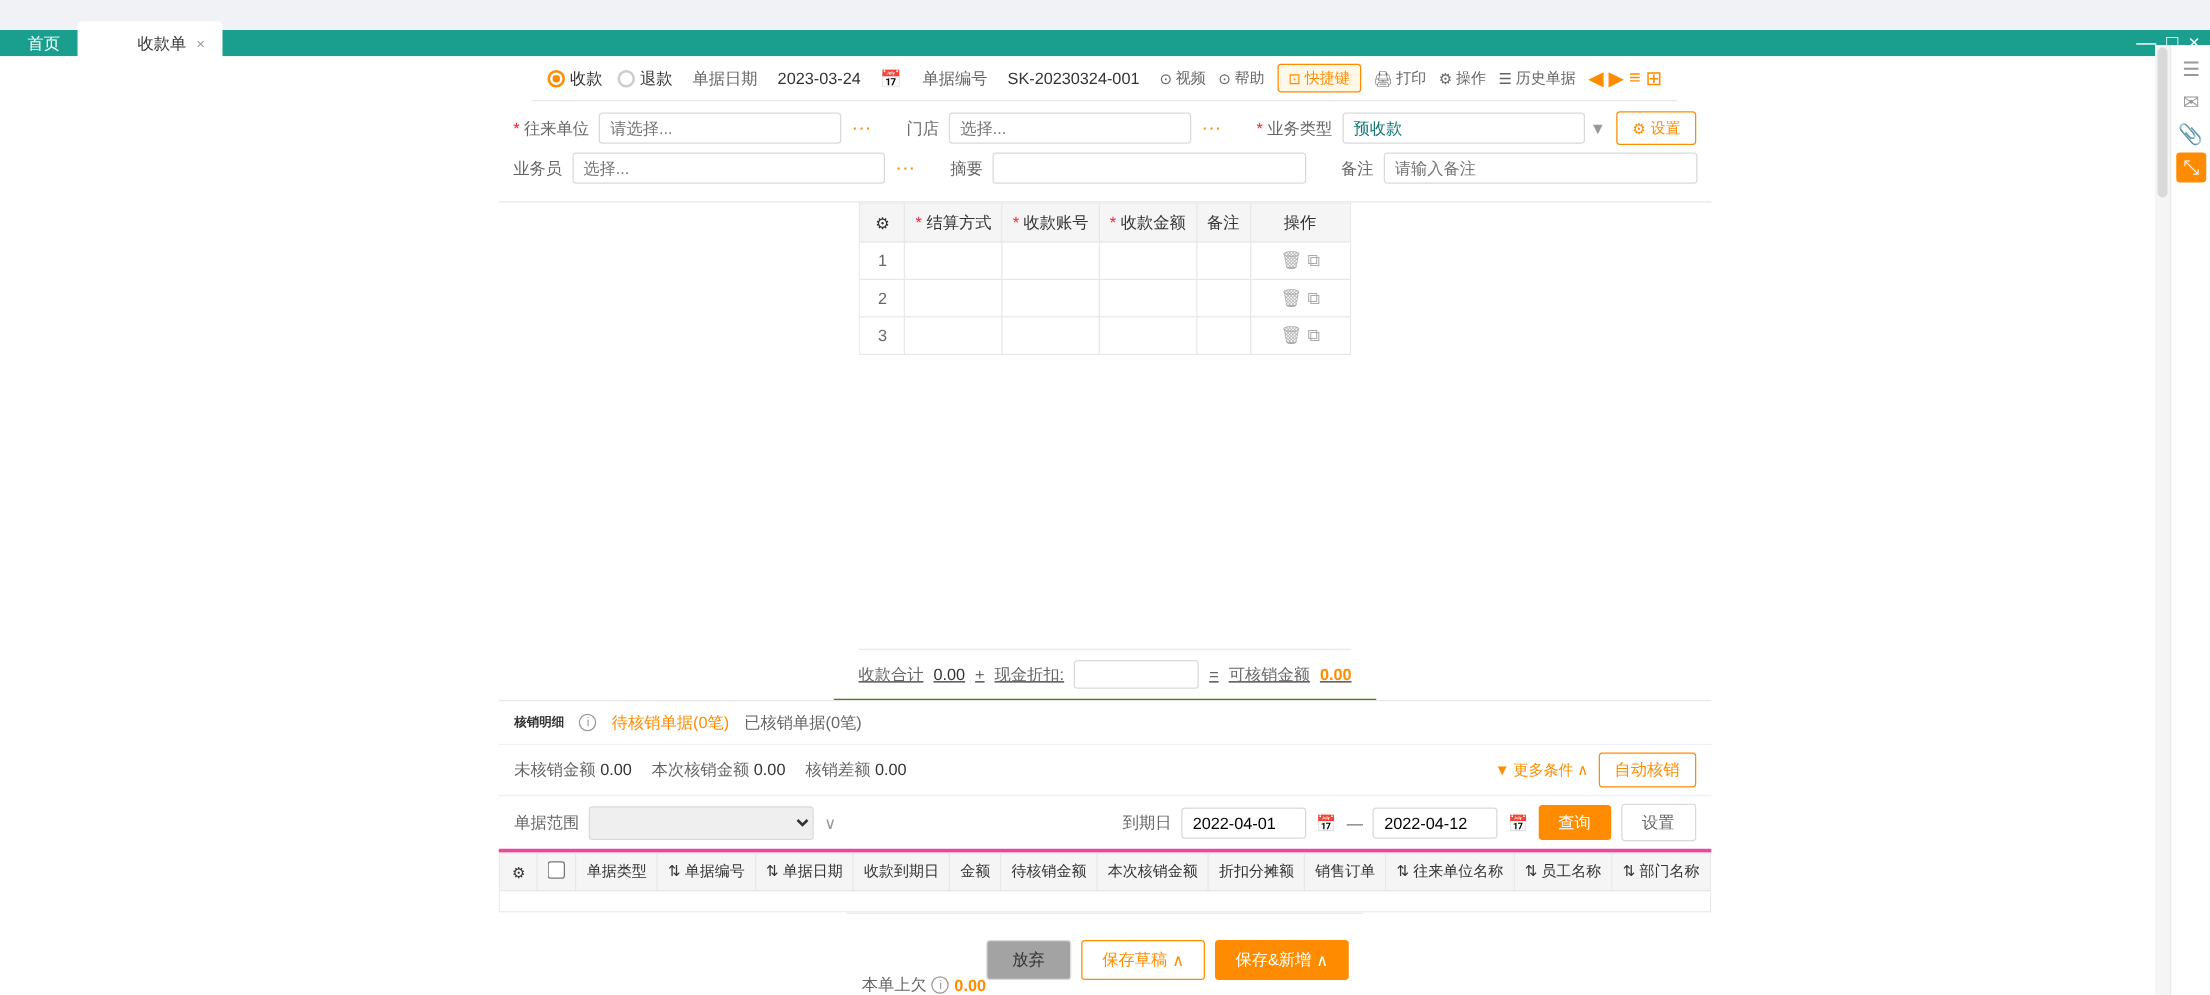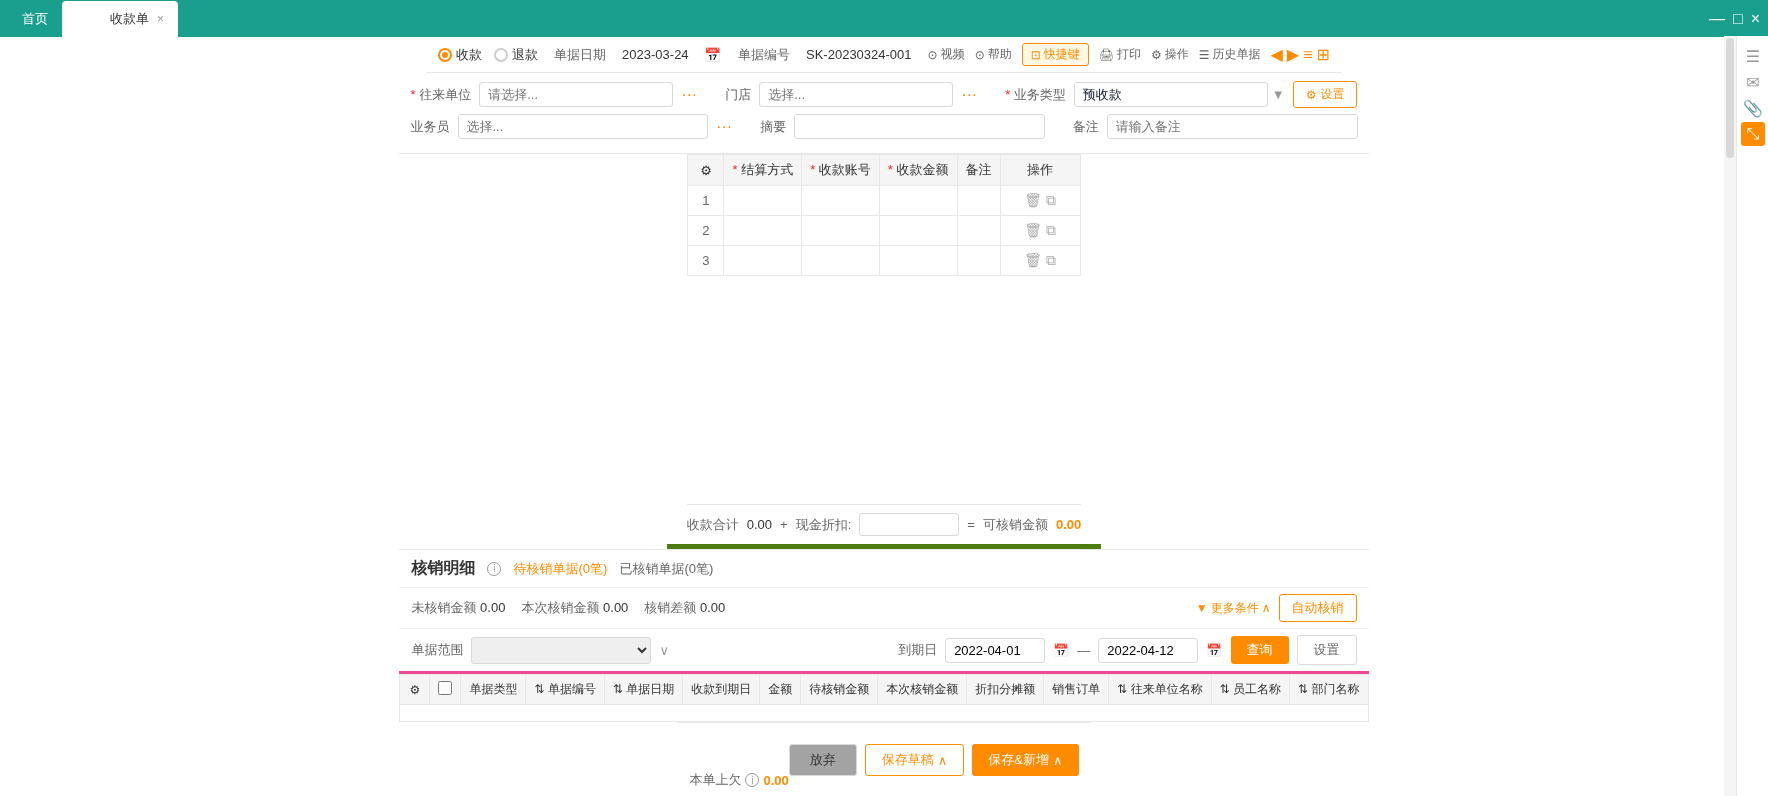--- a/index.html
+++ b/index.html
@@ -3,22 +3,23 @@
   <meta charset="utf-8">
   <style>
     * { box-sizing: border-box; margin: 0; padding: 0; }
     body { font-family: 'Microsoft YaHei', sans-serif; font-size: 13px; background: #f0f2f5; color: #333; height: 796px; overflow: hidden; }
 
     
     .tab-bar {
       display: flex;
       align-items: center;
       background: #1a9f8f;
-      height: 37px;
+      height: 21px;
       padding: 0 8px;
+      margin-top: 24px;
     }
     .tab-item {
       display: flex;
       align-items: center;
       padding: 0 14px;
       height: 36px;
       color: #fff;
       font-size: 13px;
       cursor: pointer;
       border-radius: 4px 4px 0 0;
@@ -134,21 +135,21 @@
       font-size: 13px;
       white-space: nowrap;
       flex-shrink: 0;
     }
     .required { color: #f5222d; }
     .form-input {
       border: 1px solid #d9d9d9;
       border-radius: 3px;
       padding: 4px 8px;
       font-size: 13px;
-      color: #0f172a;
+      color: #0f766e;
       background: #fff;
       cursor: pointer;
       flex: 1;
       min-width: 80px;
     }
     .form-input-wide { flex: 3; }
     .form-dots { color: #ff8c00; cursor: pointer; font-size: 16px; flex-shrink: 0; }
     .settings-btn {
       background: #fff;
       border: 1px solid #ff8c00;
@@ -192,24 +193,25 @@
     .action-icons { display: flex; gap: 4px; justify-content: center; }
     .action-icon { color: #aaa; cursor: pointer; font-size: 14px; }
     .row-num { text-align: center; color: #666; }
 
     
     .summary-row {
       display: flex;
       align-items: center;
       justify-content: flex-end;
       padding: 8px 20px;
-      border-bottom: 5px solid #4d7c0f;
+      border-bottom: 1px solid #4d7c0f;
       gap: 8px;
       flex-shrink: 0;
       font-size: 13px;
+      text-decoration: underline;
     }
     .summary-label { color: #666; }
     .summary-value { color: #333; }
     .summary-orange { color: #ff8c00; font-weight: bold; }
     .summary-input {
       border: 1px solid #d9d9d9;
       border-radius: 3px;
       padding: 3px 6px;
       width: 100px;
       font-size: 13px;
@@ -222,21 +224,21 @@
       background: #fff;
     }
     .verify-header {
       display: flex;
       align-items: center;
       gap: 12px;
       padding: 8px 12px;
       border-bottom: 1px solid #f0f0f0;
     }
     .verify-title {
-      font-size: 16px;
+      font-size: 10px;
       font-weight: bold;
       color: #333;
     }
     .verify-tab {
       color: #ff8c00;
       cursor: pointer;
       font-size: 13px;
     }
     .verify-stats {
       display: flex;

